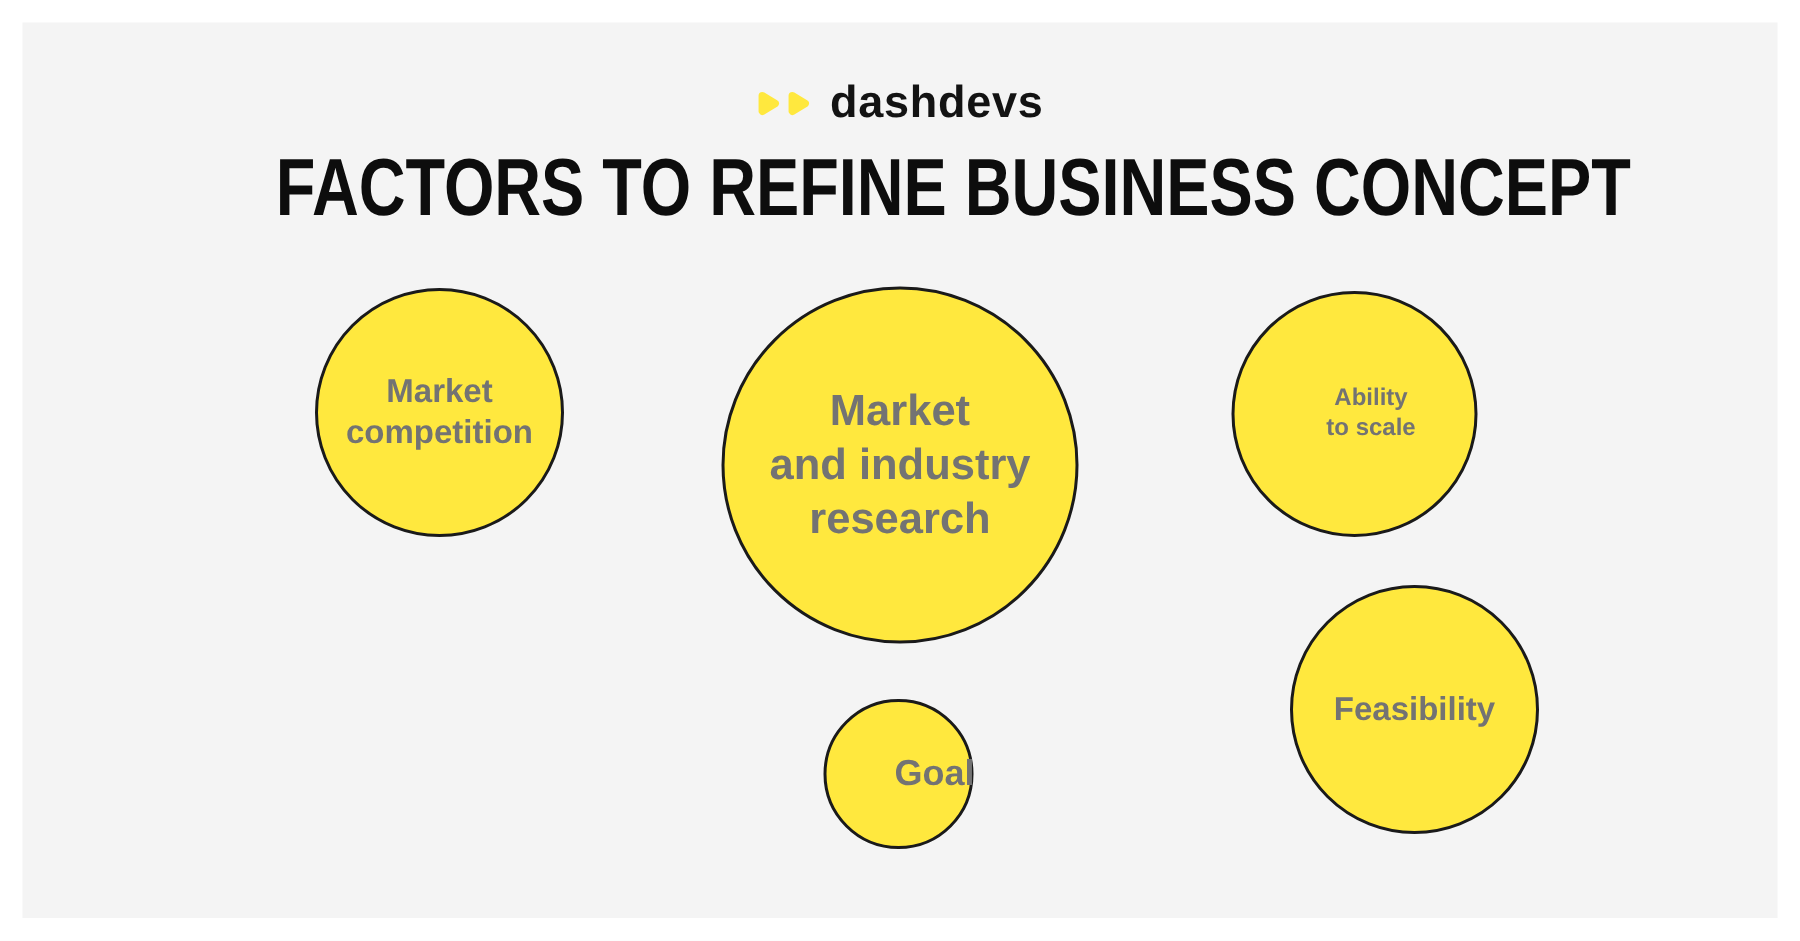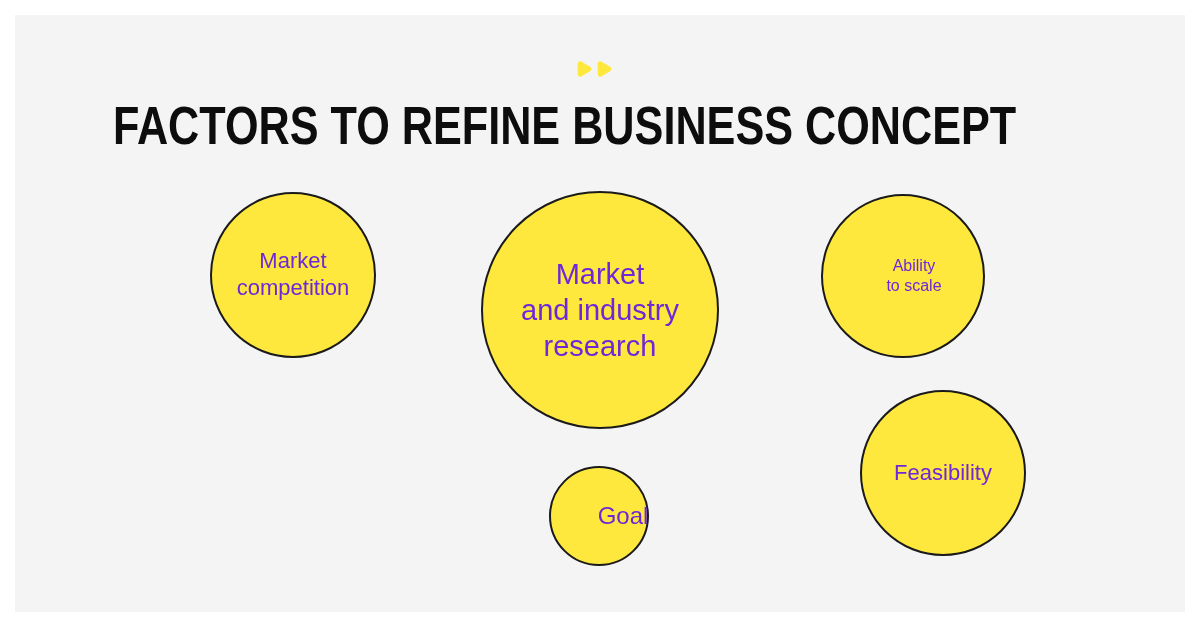--- a/index.html
+++ b/index.html
@@ -46,21 +46,21 @@
     color: #131313;
     letter-spacing: 0.5px;
     line-height: 1;
   }
   
   .title-wrap {
     position: absolute;
     top: 100px;
     left: 0;
     width: 100%;
-    text-align: left;
+    text-align: right;
   }
   .title {
     display: inline-block;
     font-size: 54px;
     line-height: 50px;
     font-weight: bold;
     color: #0d0d0d;
     letter-spacing: 0px;
     transform: scaleX(0.80);
     transform-origin: 50% 50%;
@@ -73,22 +73,22 @@
     background: #ffe83e;
     border: 2px solid #1a1a1a;
     border-radius: 50%;
     display: flex;
     align-items: center;
     justify-content: center;
     text-align: center;
   }
   .circle-label {
     white-space: pre-line;
-    font-weight: normal;
-    color: #6d28d9;
+    font-weight: bold;
+    color: #737373;
     line-height: 1.22;
   }
   .c-market-competition         { left: 210px; top: 192px; width: 166px; height: 166px; }
   .c-market-competition .circle-label { font-size: 22px; }
 
   .c-market-industry-research   { left: 481px; top: 191px; width: 238px; height: 238px; }
   .c-market-industry-research .circle-label { font-size: 29px; line-height: 1.25; }
 
   .c-ability-to-scale           { left: 821px; top: 194px; width: 164px; height: 164px; }
   .c-ability-to-scale .circle-label { font-size: 16px; margin-left: 22px; }
@@ -110,20 +110,21 @@
 
   <div class="logo">
     <span class="logo-icon">
       <svg width="17" height="20" viewBox="0 0 20 22">
         <path d="M5 5 L15 11 L5 17 Z" fill="#ffe83e" stroke="#ffe83e" stroke-width="6" stroke-linejoin="round" stroke-linecap="round"></path>
       </svg>
       <svg width="17" height="20" viewBox="0 0 20 22">
         <path d="M5 5 L15 11 L5 17 Z" fill="#ffe83e" stroke="#ffe83e" stroke-width="6" stroke-linejoin="round" stroke-linecap="round"></path>
       </svg>
     </span>
+    <span class="brand-name">dashdevs</span>
   </div>
 
   <div class="title-wrap">
     <span class="title">FACTORS TO REFINE BUSINESS CONCEPT</span>
   </div>
 
   <div class="circle c-market-competition">
     <span class="circle-label">Market
 competition</span>
   </div>

